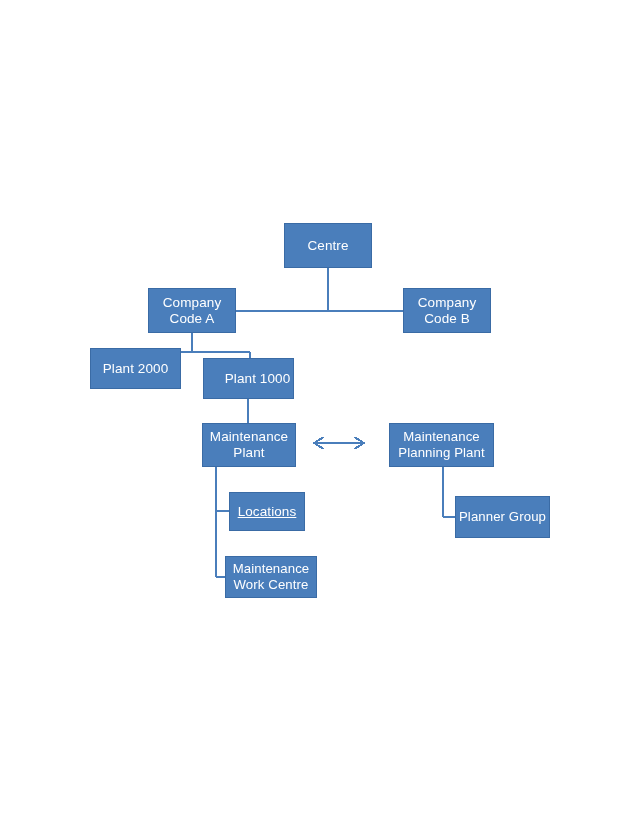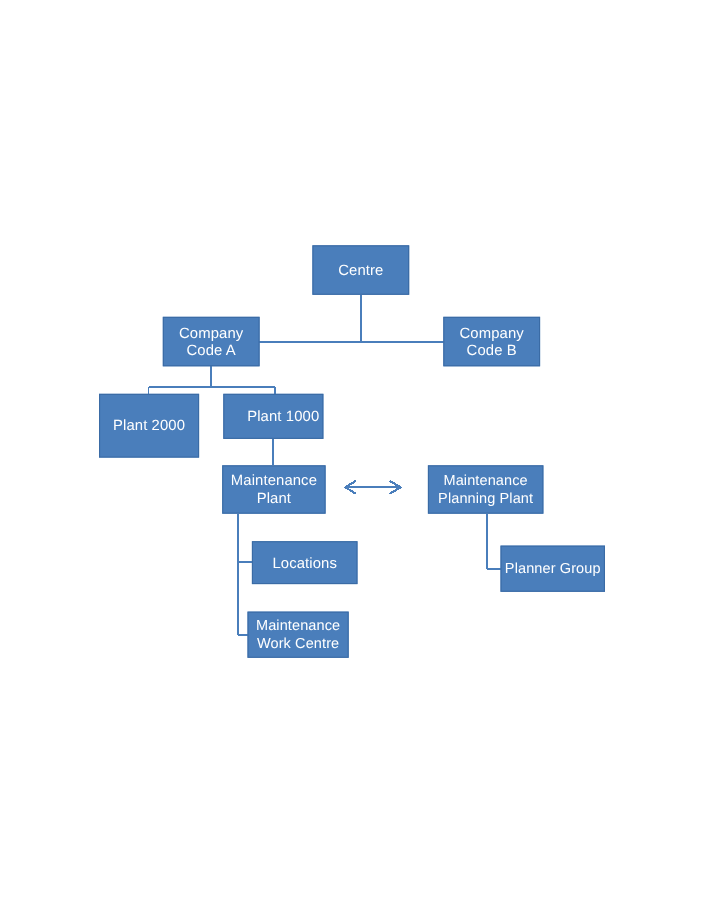--- a/index.html
+++ b/index.html
@@ -83,30 +83,30 @@
   </svg>
 
   <div class="node" style="left:284px; top:223px; width:88px; height:45px;">Centre</div>
 
   <div class="node" style="left:148px; top:288px; width:88px; height:45px;">Company
 Code A</div>
 
   <div class="node" style="left:403px; top:288px; width:88px; height:45px;">Company
 Code B</div>
 
-  <div class="node" style="left:90px; top:358px; width:91px; height:58px;">Plant 2000</div>
+  <div class="node" style="left:90px; top:348px; width:91px; height:41px;">Plant 2000</div>
 
   <div class="node" style="left:203px; top:358px; width:91px; height:41px;padding-left:20px;">Plant 1000</div>
 
   <div class="node" style="left:202px; top:423px; width:94px; height:44px;">Maintenance
 Plant</div>
 
   <div class="node tight" style="left:389px; top:423px; width:105px; height:44px;">Maintenance
 Planning Plant</div>
 
-  <div class="node" style="left:229px; top:492px; width:96px; height:39px;">Locations</div>
+  <div class="node" style="left:229px; top:492px; width:76px; height:39px;text-decoration:underline;">Locations</div>
 
   <div class="node tight" style="left:225px; top:556px; width:92px; height:42px;">Maintenance
 Work Centre</div>
 
   <div class="node tight" style="left:455px; top:496px; width:95px; height:42px;text-align:right;">Planner Group</div>
 
 </div>
 
 </body></html>

